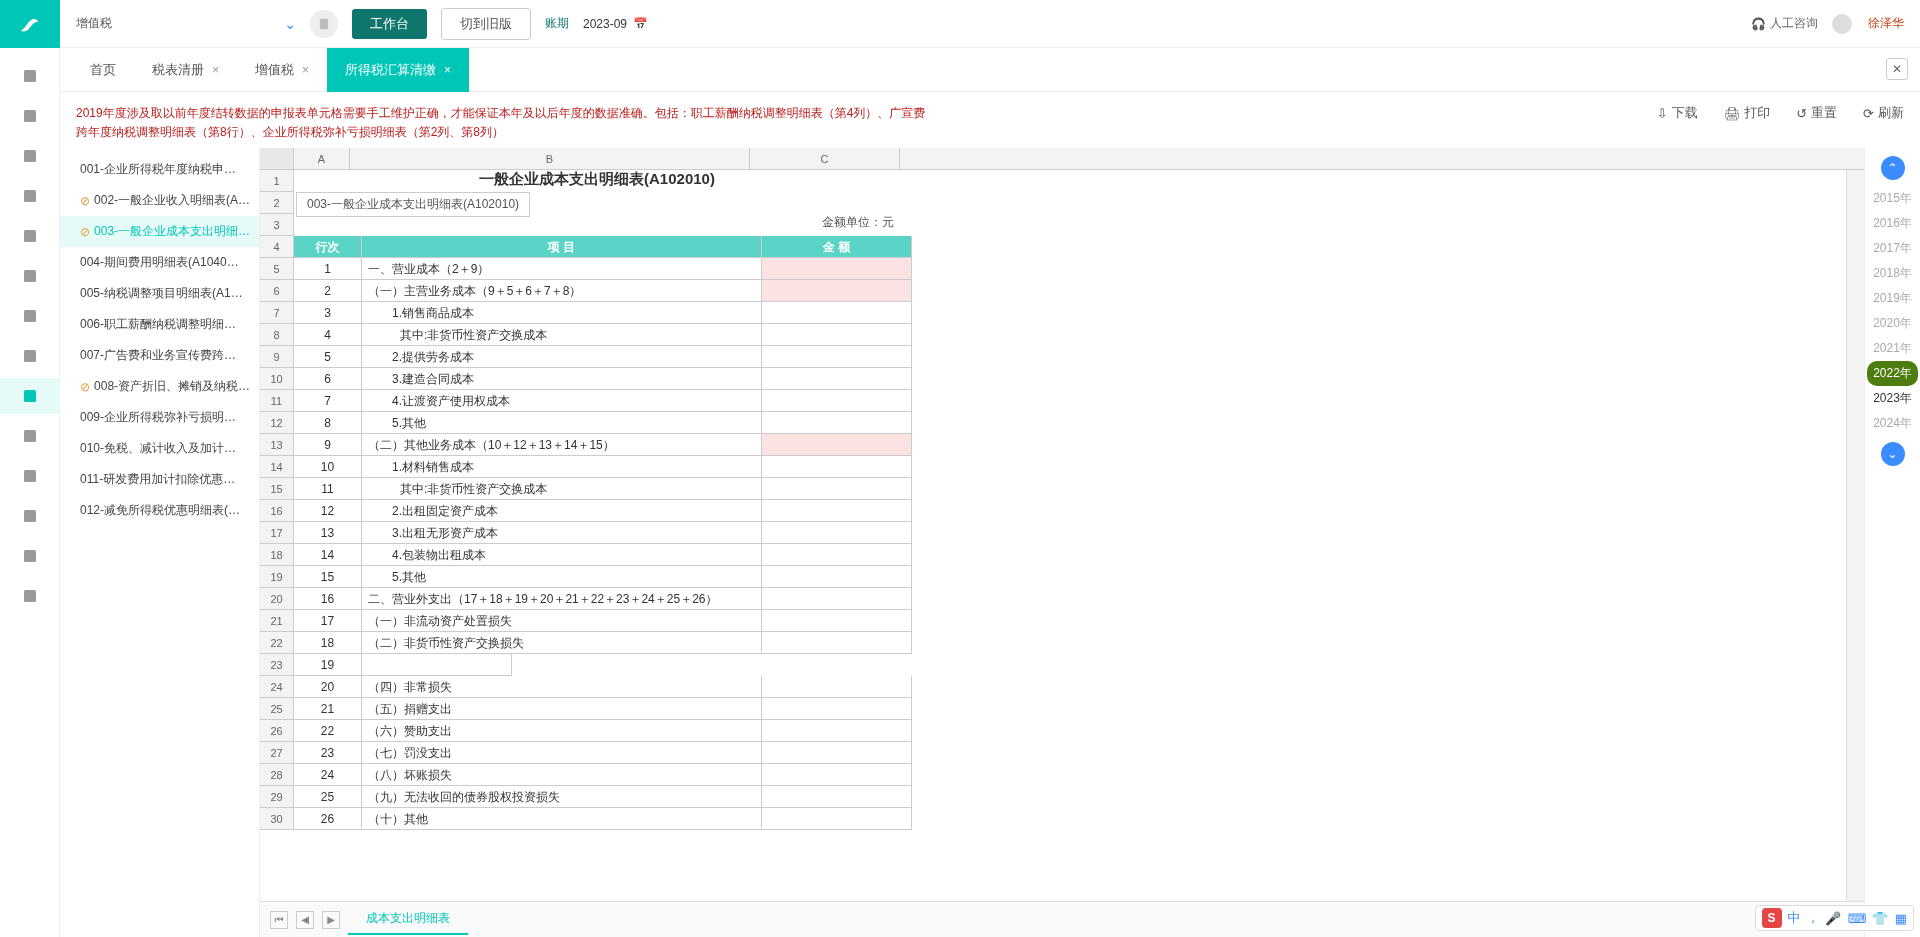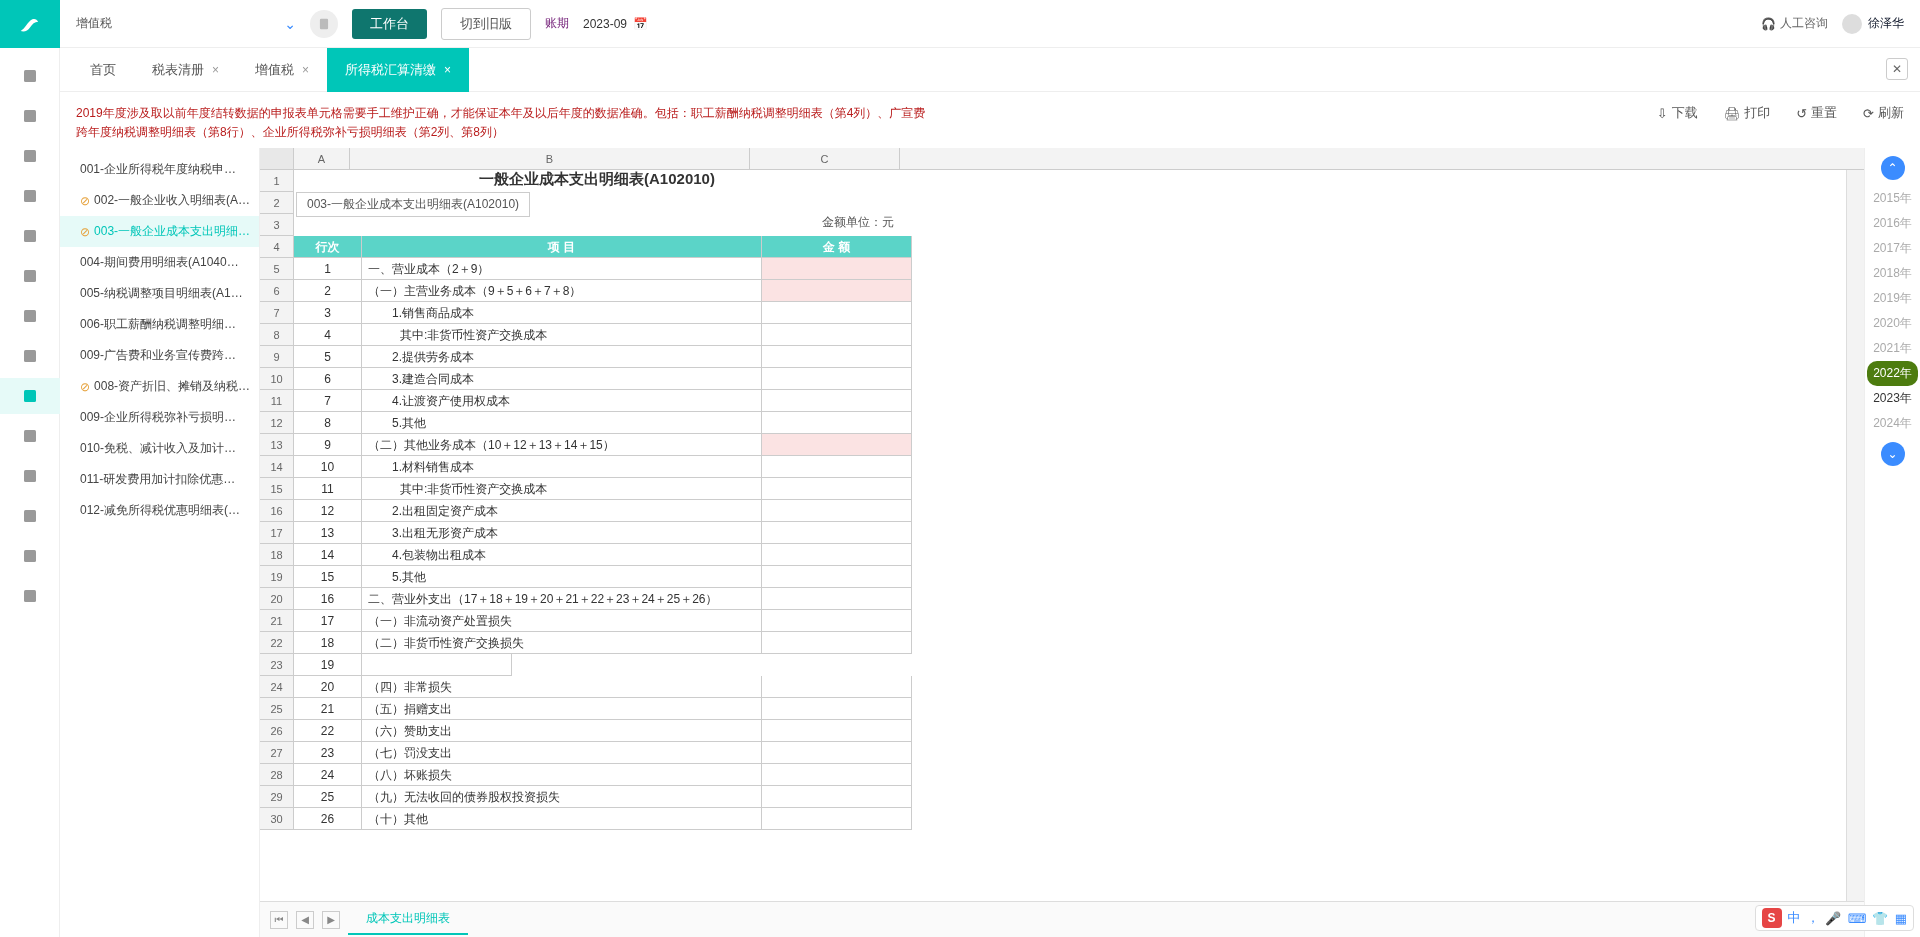--- a/index.html
+++ b/index.html
@@ -13,25 +13,25 @@
 .side-icon.active { color:#00c6b8; background:#e6faf8; }
 .side-icon svg { width:18px; height:18px; fill:currentColor; }
 .main { flex:1; display:flex; flex-direction:column; background:#fff; }
 .topbar { height:48px; display:flex; align-items:center; padding:0 16px; gap:14px; border-bottom:1px solid #eee; }
 .dropdown { display:flex; align-items:center; gap:8px; color:#555; min-width:220px; }
 .chev { color:#3b8cff; font-size:14px; }
 .circ-btn { width:28px; height:28px; border-radius:50%; background:#eee; display:flex; align-items:center; justify-content:center; color:#999; }
 .btn { padding:6px 18px; border-radius:3px; font-size:13px; cursor:pointer; }
 .btn-primary { background:#0f766e; color:#fff; }
 .btn-outline { border:1px solid #ccc; color:#555; background:#fff; }
-.period-label { color:#701a75;text-align:right; }
+.period-label { color:#0f766e;text-align:right; }
 .period-val { display:flex; align-items:center; gap:6px; color:#333; }
 .spacer { flex:1; }
 .support { display:flex; align-items:center; gap:4px; color:#666; }
-.user { display:flex; align-items:center; gap:6px; color:#0f172a;justify-content:center; }
+.user { display:flex; align-items:center; gap:16px; color:#c2410c;justify-content:center; }
 .avatar { width:20px; height:20px; border-radius:50%; background:#ddd; }
 .tabbar { height:44px; display:flex; align-items:center; padding:0 12px; border-bottom:1px solid #eee; position:relative; }
 .tab { padding:0 18px; height:44px; display:flex; align-items:center; gap:8px; color:#555; cursor:pointer; font-size:13px; }
 .tab .x { color:#999; font-size:12px; }
 .tab.active { background:#00c6b8; color:#fff; }
 .tab.active .x { color:#fff; }
 .tab-close-all { position:absolute; right:12px; top:10px; width:22px; height:22px; border:1px solid #ccc; border-radius:3px; display:flex; align-items:center; justify-content:center; color:#666; }
 .content { flex:1; display:flex; flex-direction:column; overflow:hidden; }
 .notice-row { display:flex; padding:12px 16px 6px; }
 .notice { color:#b91c1c; line-height:1.6; max-width:860px; }
@@ -246,21 +246,21 @@
             <div class="tree-item">
               <span>004-期间费用明细表(A1040…</span>
             </div>
             <div class="tree-item">
               <span>005-纳税调整项目明细表(A1…</span>
             </div>
             <div class="tree-item">
               <span>006-职工薪酬纳税调整明细…</span>
             </div>
             <div class="tree-item">
-              <span>009-广告费和业务宣传费跨…</span>
+              <span>007-广告费和业务宣传费跨…</span>
             </div>
             <div class="tree-item">
               <span class="warn">⊘</span>
               <span>008-资产折旧、摊销及纳税…</span>
             </div>
             <div class="tree-item">
               <span>009-企业所得税弥补亏损明…</span>
             </div>
             <div class="tree-item">
               <span>010-免税、减计收入及加计…</span>

